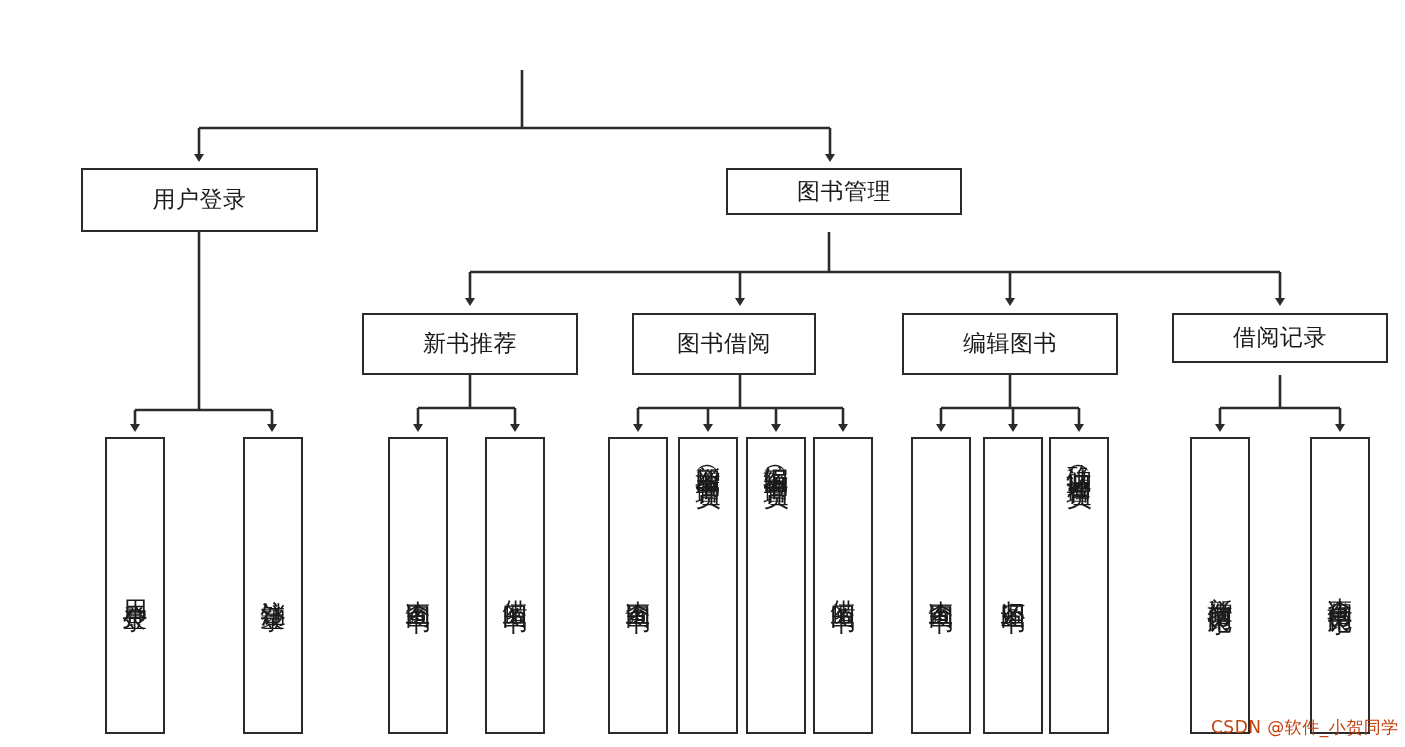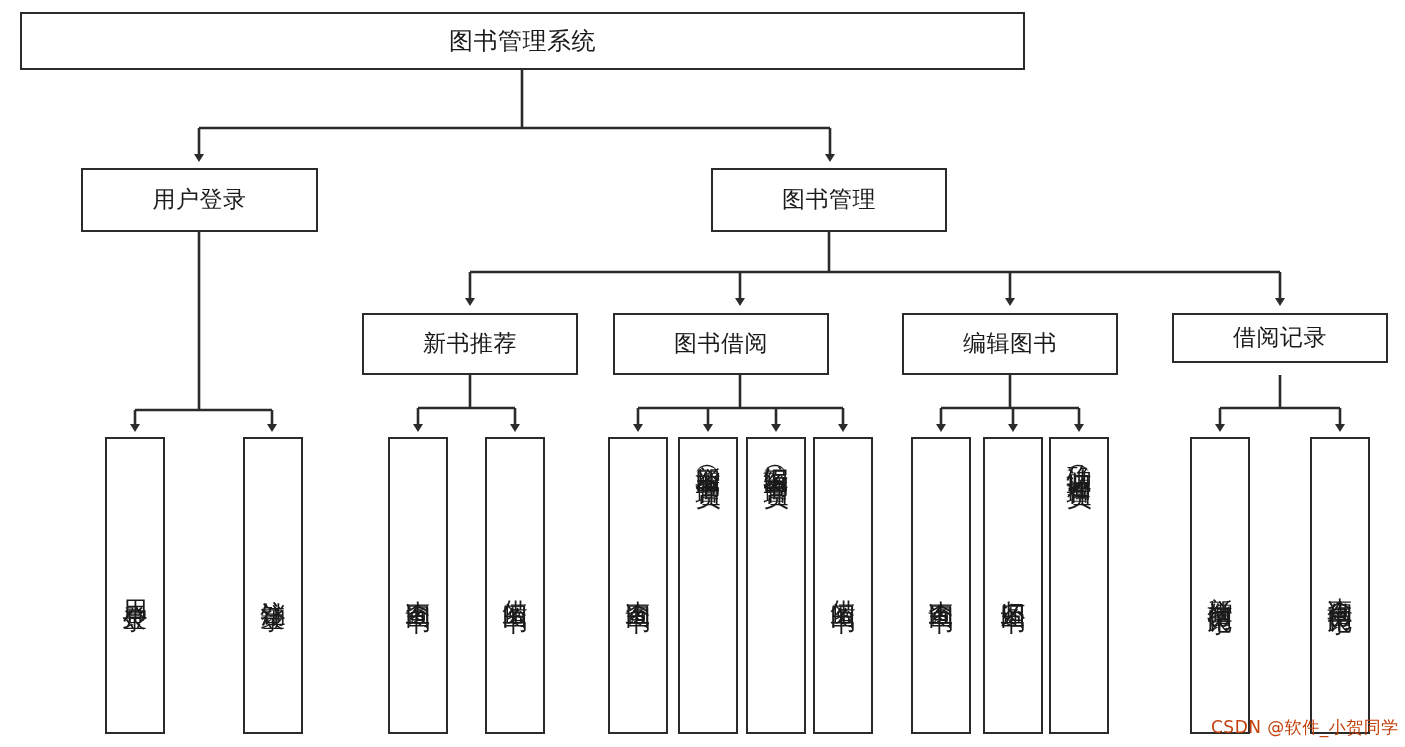--- a/index.html
+++ b/index.html
@@ -122,35 +122,32 @@
       <path d="M1013,408 L1013,428" marker-end="url(#arrow)"></path>
       <path d="M1079,408 L1079,428" marker-end="url(#arrow)"></path>
 
       <path d="M1280,375 L1280,408"></path>
       <path d="M1220,408 L1340,408"></path>
       <path d="M1220,408 L1220,428" marker-end="url(#arrow)"></path>
       <path d="M1340,408 L1340,428" marker-end="url(#arrow)"></path>
     </g>
   </svg>
 
-  <div class="node h root" style="left:20px; top:12px; width:1005px; height:58px;">
-    <span class="label">图书管理系统</span>
-  </div>
 
   <div class="node h" style="left:81px; top:168px; width:237px; height:64px;">
     <span class="label">用户登录</span>
   </div>
-  <div class="node h" style="left:711px; top:168px; width:236px; height:64px;">
+  <div class="node h" style="left:726px; top:168px; width:236px; height:47px;">
     <span class="label">图书管理</span>
   </div>
 
   <div class="node h" style="left:362px; top:313px; width:216px; height:62px;justify-content:center;">
     <span class="label">新书推荐</span>
   </div>
-  <div class="node h" style="left:613px; top:313px; width:216px; height:62px;">
+  <div class="node h" style="left:632px; top:313px; width:184px; height:62px;">
     <span class="label">图书借阅</span>
   </div>
   <div class="node h" style="left:902px; top:313px; width:216px; height:62px;">
     <span class="label">编辑图书</span>
   </div>
   <div class="node h" style="left:1172px; top:313px; width:216px; height:50px;">
     <span class="label">借阅记录</span>
   </div>
 
   <div class="node v centered" style="left:105px; top:437px; width:60px; height:297px;">

